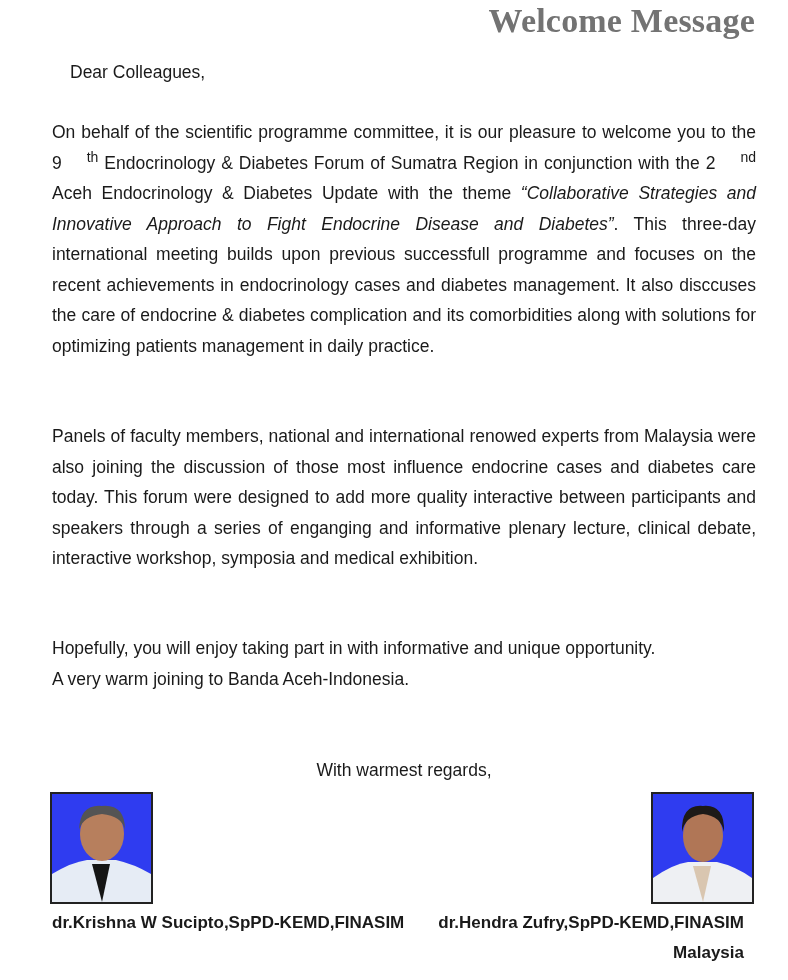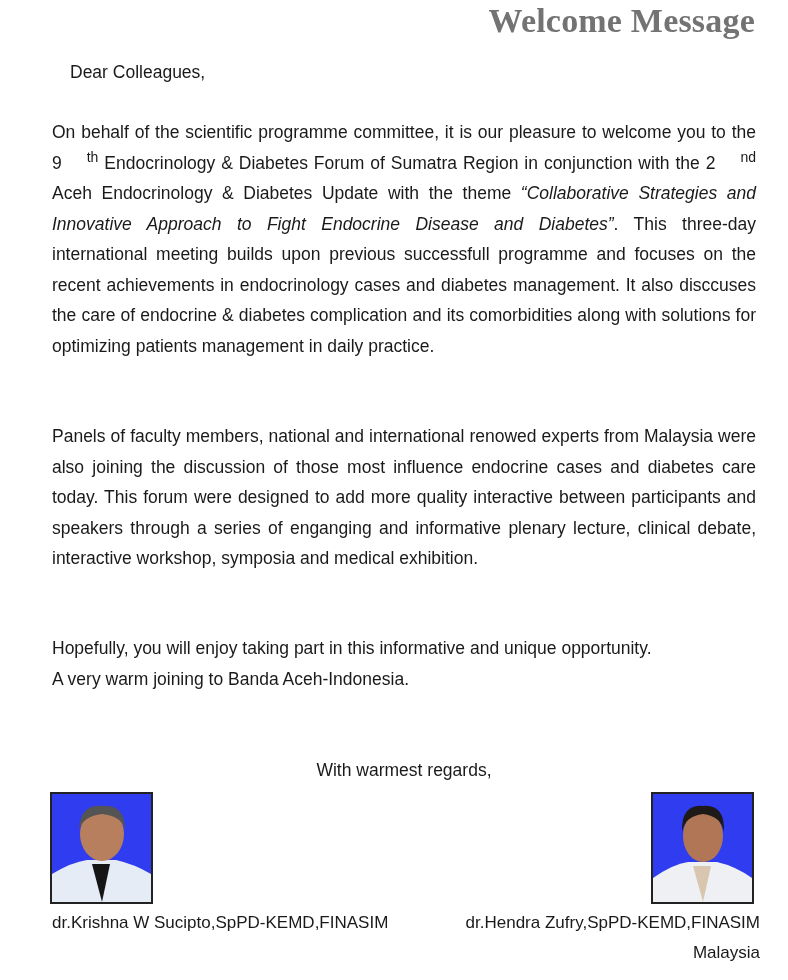--- a/index.html
+++ b/index.html
@@ -12,37 +12,37 @@
           text-align:justify; margin:0; }
   .para sup { font-size:14px; line-height:0; vertical-align:super;padding-left:25px; }
   .p1 { top:117px; }
   .p2 { top:421px; }
   .p3 { top:633px; text-align:left; }
   .closing { position:absolute; top:757px; left:0; width:808px; text-align:center; font-size:17.5px; line-height:26px; }
   .photo { position:absolute; top:792px; width:103px; height:112px; border:2px solid #222;
            background:#2f3cf0; overflow:hidden; box-sizing:border-box; }
   .photo-left { left:50px; }
   .photo-right { left:651px; }
-  .sig { position:absolute; font-size:17px; line-height:30px; }
+  .sig { position:absolute; font-size:17px; line-height:30px;font-weight:bold; }
   .sig-left { left:52px; top:908px; }
-  .sig-right { right:28px; top:908px; text-align:right;margin-left:20px; }
+  .sig-right { right:44px; top:908px; text-align:right;margin-left:20px; }
 </style>
 </head>
 <body>
 
 <div class="title">Welcome Message</div>
 
 <div class="salutation">Dear Colleagues,</div>
 
 <p class="para p1"><span>On behalf of the scientific programme committee, it is our pleasure to welcome you to the 9</span><sup>th</sup><span> Endocrinology &amp; Diabetes Forum of Sumatra Region in conjunction with the 2</span><sup>nd</sup><span> Aceh Endocrinology &amp; Diabetes Update with the theme </span><em>“Collaborative Strategies and Innovative Approach to Fight Endocrine Disease and Diabetes”</em><span>. This three-day international meeting builds upon previous successfull programme and focuses on the recent  achievements in endocrinology cases and diabetes management. It also disccuses the care of endocrine &amp; diabetes complication and its comorbidities along with solutions for optimizing patients management in daily practice.</span></p>
 
 <p class="para p2">Panels of faculty members, national and international renowed experts from Malaysia were also joining the discussion of those most influence endocrine cases and diabetes care today. This forum were designed to add more quality interactive between participants and speakers through a series of enganging and informative plenary lecture, clinical debate, interactive workshop, symposia and medical exhibition.</p>
 
 <div class="para p3">
-  <div>Hopefully, you will enjoy taking part in this informative and unique opportunity.</div>
+  <div>Hopefully, you will enjoy taking part in with informative and unique opportunity.</div>
   <div>A very warm joining to Banda Aceh-Indonesia.</div>
 </div>
 
 <div class="closing">With warmest regards,</div>
 
 <div class="photo photo-left">
   <svg width="99" height="108" viewBox="0 0 99 108">
     <rect width="99" height="108" fill="#2f3cf0"></rect>
     <path d="M0 108 L0 80 Q20 68 35 66 L64 66 Q82 70 99 80 L99 108 Z" fill="#e6ecf5"></path>
     <path d="M40 70 L50 108 L58 70 Z" fill="#151515"></path>

